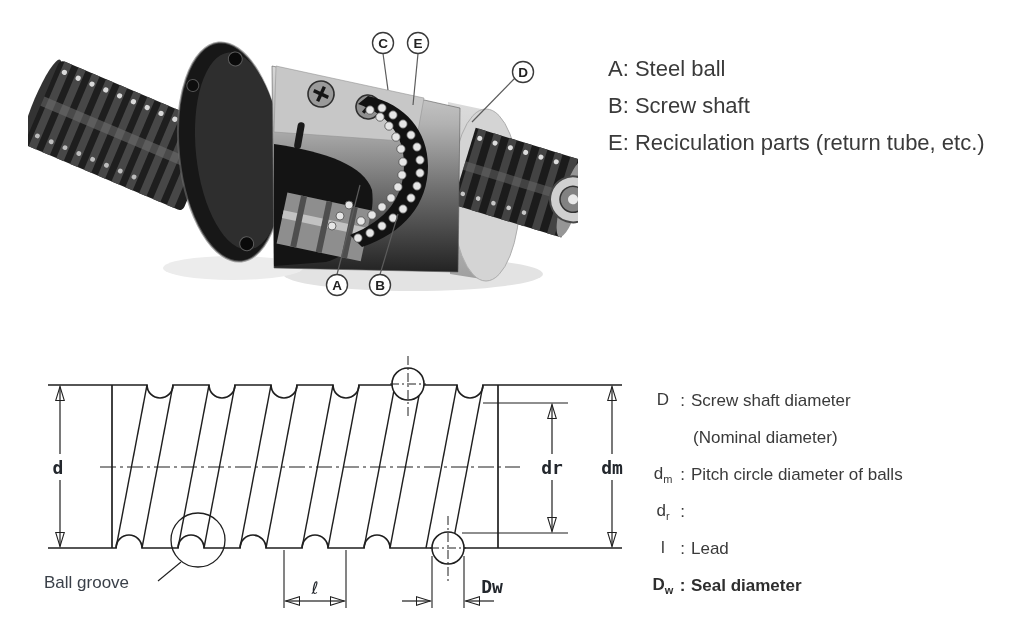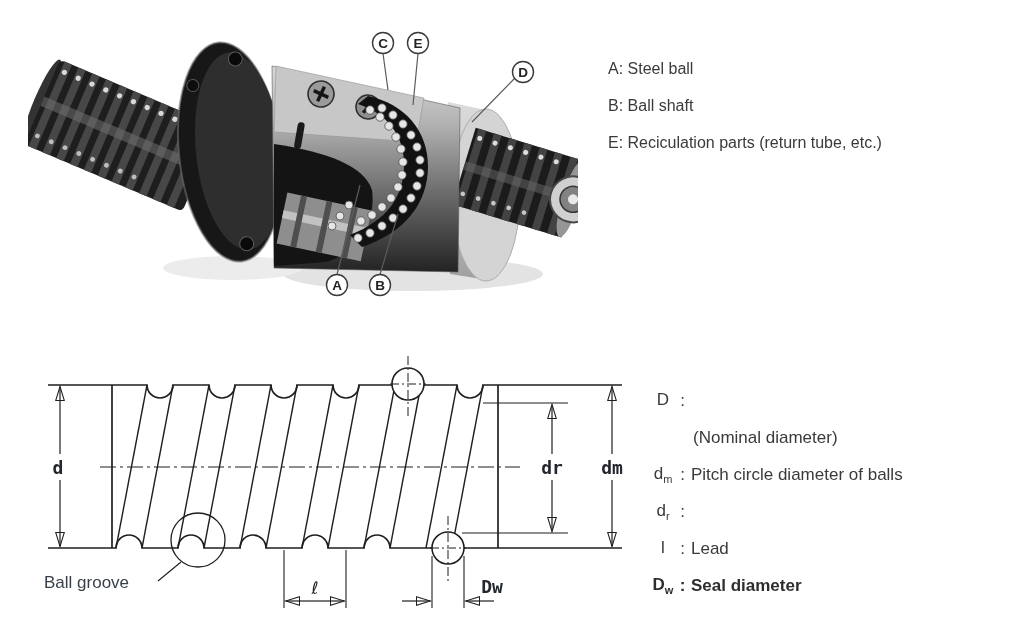--- a/index.html
+++ b/index.html
@@ -5,21 +5,21 @@
   html,body{margin:0;padding:0;background:#ffffff;}
   body{width:1024px;height:635px;position:relative;overflow:hidden;
        font-family:"Liberation Sans",sans-serif;color:#3a3a3a;}
   .canvas{position:absolute;inset:0;background:#fff;}
 
   
   .photo-wrap{position:absolute;left:28px;top:6px;width:550px;height:295px;}
 
   
   .legend-top{position:absolute;left:608px;top:50px;list-style:none;margin:0;padding:0;}
-  .legend-top li{height:37px;line-height:37px;font-size:16px;color:#3a3a3a;white-space:nowrap;}
+  .legend-top li{height:37px;line-height:37px;font-size:22px;color:#3a3a3a;white-space:nowrap;}
 
   
   .diagram-wrap{position:absolute;left:0px;top:330px;width:680px;height:300px;}
   .dwg line,.dwg path{stroke:#1f1f1f;fill:none;}
   .dwg .edge{stroke-width:1.7;}
   .dwg .thread{stroke-width:1.4;}
   .dwg .dim{stroke-width:1.2;}
   .dwg .thin{stroke-width:1.1;}
   .dwg .cl{stroke-width:1;stroke-dasharray:16 4 3 4;}
   .dwg .cross{stroke-width:1;stroke-dasharray:9 3 2 3;}
@@ -248,21 +248,21 @@
       </g>
       <g class="callout" transform="translate(352,279)">
         <circle r="10.5"></circle>
           <text y="4.8">B</text>
       </g>
     </svg>
   </div>
 
   <ul class="legend-top">
     <li>A: Steel ball</li>
-    <li>B: Ball shaft</li>
+    <li>B: Screw shaft</li>
     <li>E: Reciculation parts (return tube, etc.)</li>
   </ul>
 
   <div class="diagram-wrap">
     <svg class="dwg" width="680" height="300" viewBox="0 0 680 300">
       <defs>
         <marker id="arr" viewBox="0 0 14 10" refX="13" refY="5" markerWidth="13" markerHeight="9" orient="auto">
           <path d="M0,1 L13,5 L0,9 Z" fill="#1f1f1f" stroke="none"></path>
         </marker>
       </defs>
@@ -347,20 +347,21 @@
         <line class="thin" x1="181" y1="232" x2="158" y2="251"></line>
         <text class="note" x="44" y="258">Ball groove</text>
       </g>
     </svg>
   </div>
 
   <div class="legend-bottom">
     <div class="lb-row">
       <span class="lb-sym"><span>D</span><sub></sub></span>
       <span class="lb-colon">:</span>
+      <span class="lb-desc">Screw shaft diameter</span>
     </div>
     <div class="lb-row">
       <span class="lb-desc lb-indent">(Nominal diameter)</span>
     </div>
     <div class="lb-row">
       <span class="lb-sym"><span>d</span><sub>m</sub></span>
       <span class="lb-colon">:</span>
       <span class="lb-desc">Pitch circle diameter of balls</span>
     </div>
     <div class="lb-row">

